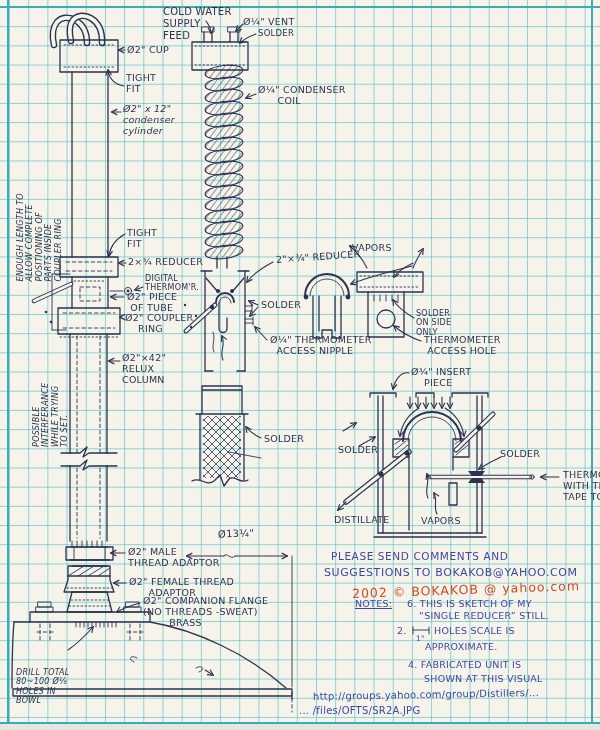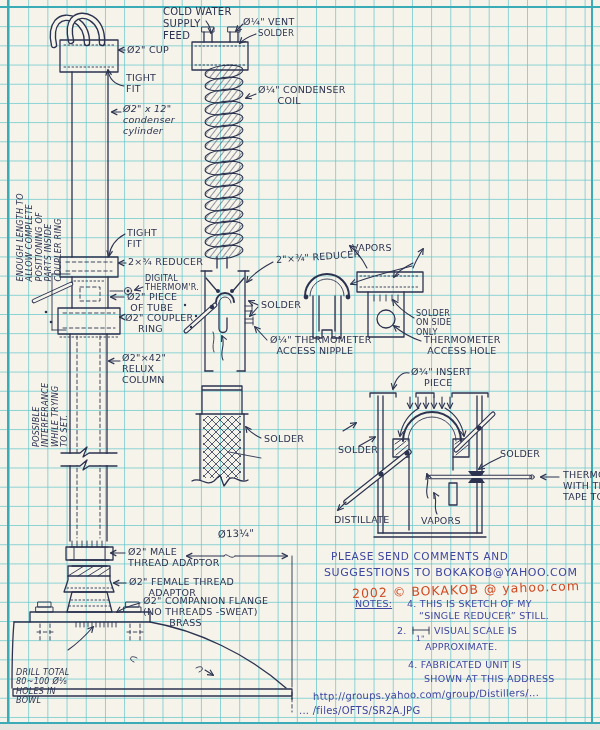--- a/index.html
+++ b/index.html
@@ -339,23 +339,23 @@
         BRASS</div>
   <div class="lbl sm it" style="left:16px;top:668px">DRILL TOTAL
 80~100 Ø⅛
 HOLES IN
 BOWL</div>
 
   <div class="lbl lg blue" style="left:324px;top:567px;font-size:11px">SUGGESTIONS TO BOKAKOB@YAHOO.COM</div>
   <div class="lbl lg blue" style="left:331px;top:550px">PLEASE SEND COMMENTS AND</div>
   <div class="lbl red" style="left:352px;top:583px;font-size:12.5px;letter-spacing:1px;transform:rotate(-2deg)">2002 © BOKAKOB @ yahoo.com</div>
   <div class="lbl blue u" style="left:355px;top:598px">NOTES:</div>
-  <div class="lbl blue" style="left:407px;top:598px">4. THIS IS SKETCH OF MY</div>
+  <div class="lbl blue" style="left:407px;top:598px">6. THIS IS SKETCH OF MY</div>
   <div class="lbl blue" style="left:419px;top:610px">“SINGLE REDUCER” STILL.</div>
   <div class="lbl blue" style="left:397px;top:625px">2.</div>
   <div class="lbl blue xs" style="left:416px;top:635px">1"</div>
-  <div class="lbl blue" style="left:434px;top:625px">VISUAL SCALE IS</div>
+  <div class="lbl blue" style="left:434px;top:625px">HOLES SCALE IS</div>
   <div class="lbl blue" style="left:425px;top:641px">APPROXIMATE.</div>
   <div class="lbl blue" style="left:408px;top:659px">4. FABRICATED UNIT IS</div>
-  <div class="lbl blue" style="left:424px;top:673px">SHOWN AT THIS ADDRESS</div>
+  <div class="lbl blue" style="left:424px;top:673px">SHOWN AT THIS VISUAL</div>
   <div class="lbl blue" style="left:313px;top:689px;font-size:10px;transform:rotate(-1deg)">http://groups.yahoo.com/group/Distillers/...</div>
   <div class="lbl blue" style="left:299px;top:705px;font-size:10px">... /files/OFTS/SR2A.JPG</div>
 </div>
 
 </body></html>

